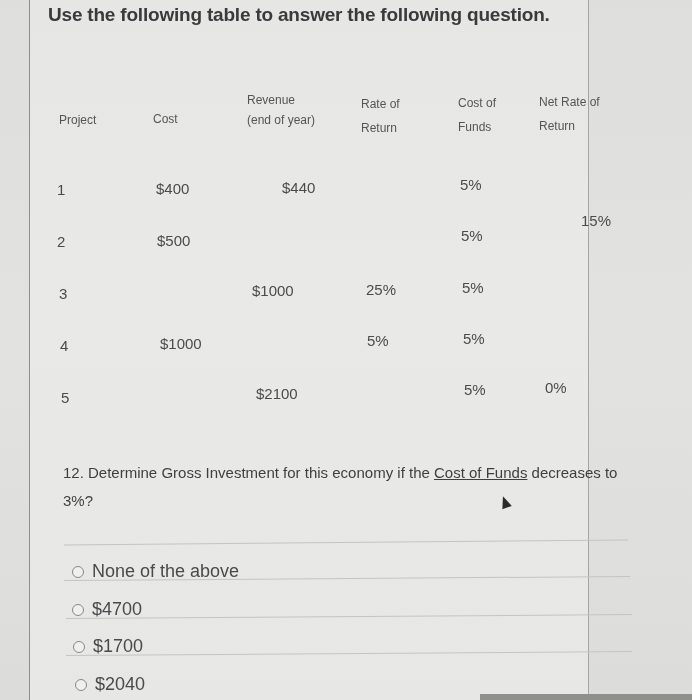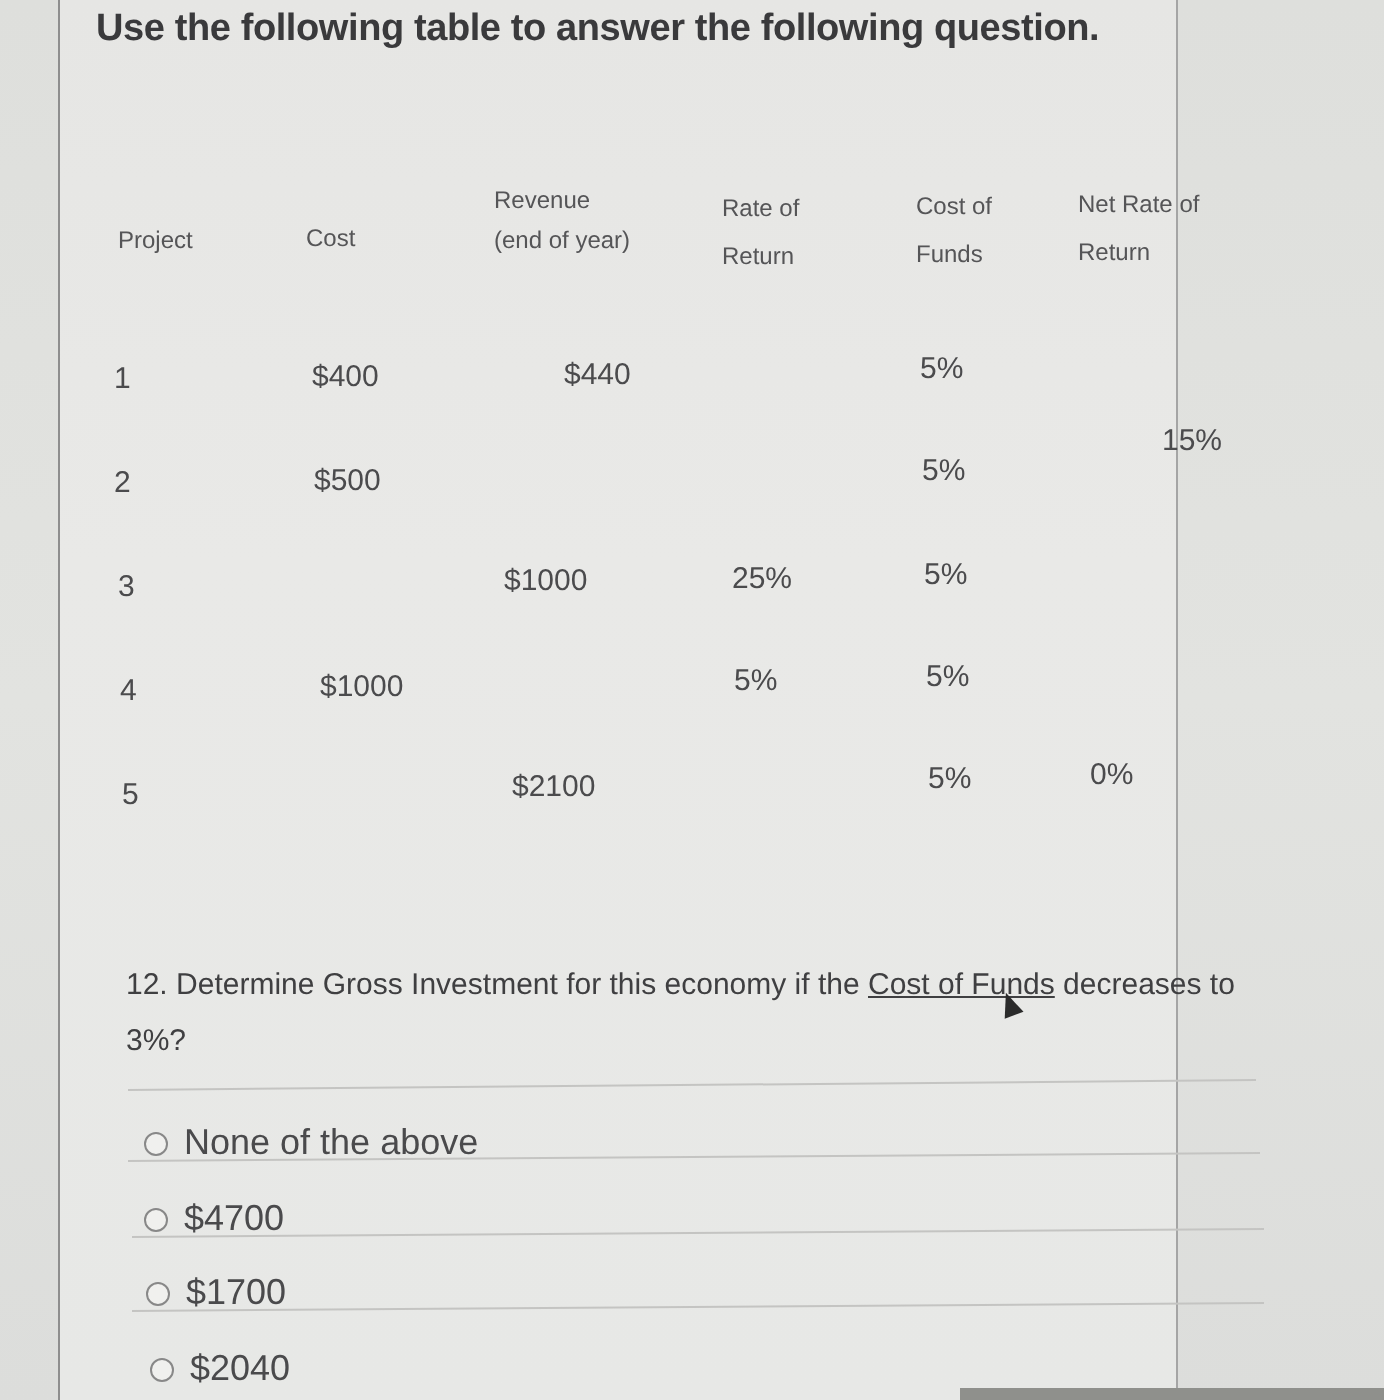--- a/index.html
+++ b/index.html
@@ -51,21 +51,20 @@
       line-height: 24px;
     }
     .question {
       position: absolute;
       left: 63px;
       top: 459px;
       width: 560px;
       font-size: 15px;
       line-height: 28px;
       color: #3f3f41;
-      margin-top: 20px;
     }
     .question .u {
       text-decoration: underline;
     }
     .divider {
       position: absolute;
       height: 1px;
       background: #c4c4c2;
     }
     .option {

